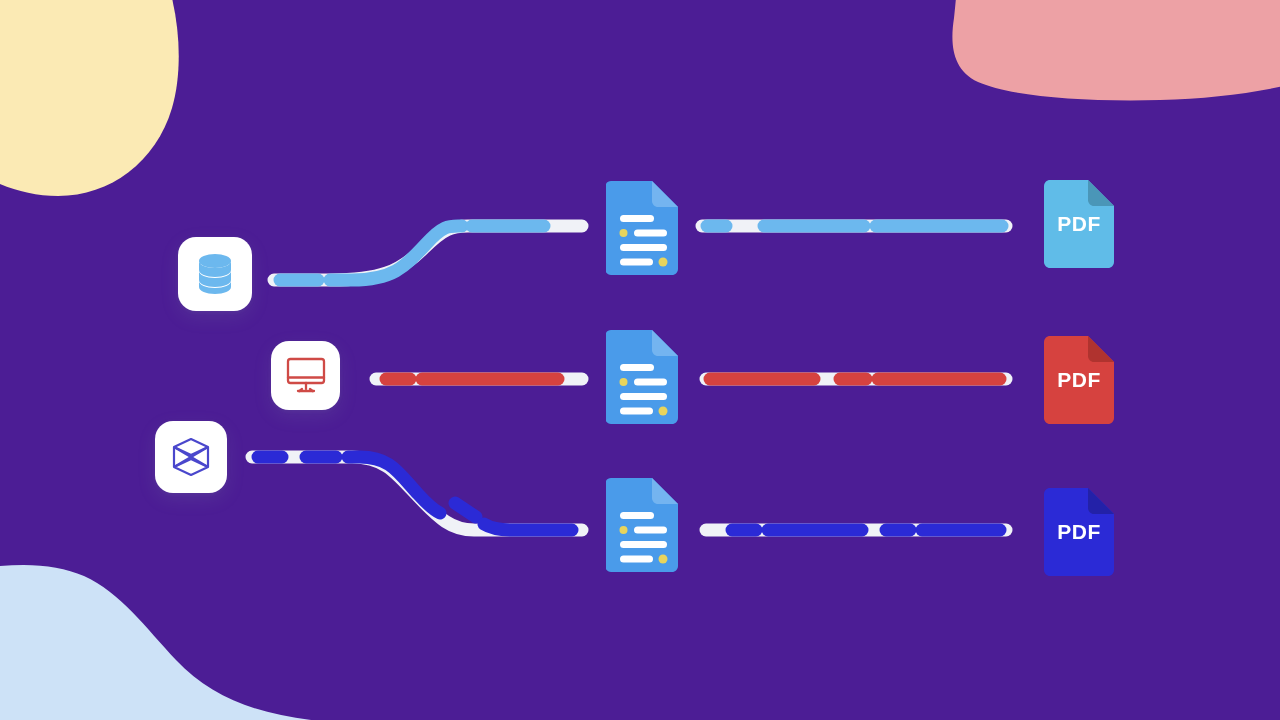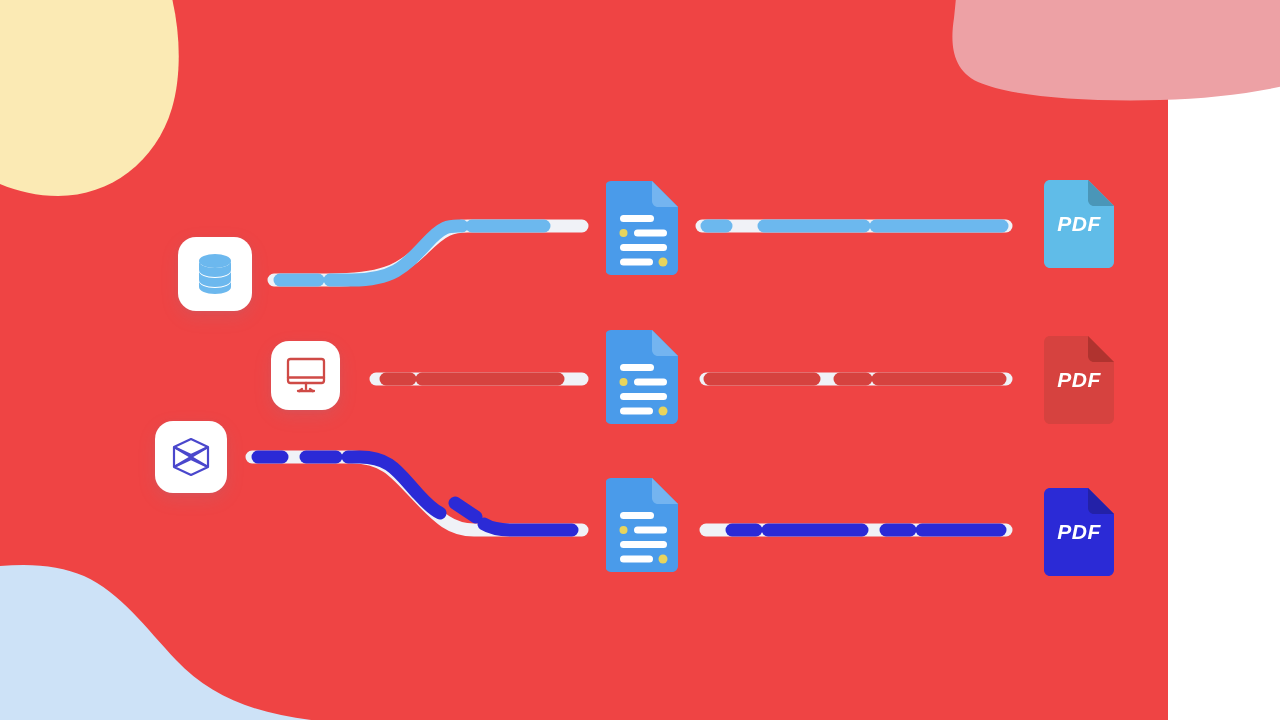--- a/index.html
+++ b/index.html
@@ -5,23 +5,22 @@
 <style>
   * { margin:0; padding:0; box-sizing:border-box; }
   html, body {
     width:1280px; height:720px;
     background:#ffffff;
     font-family:"Liberation Sans", sans-serif;
     overflow:hidden;
   }
   #stage {
     position:relative;
-    width:1168px; height:720px;
-    background:#ef4444;
-    font-style:italic;
+    width:1280px; height:720px;
+    background:#4c1d95;
   }
   .layer { position:absolute; inset:0; }
   #bg-layer   { z-index:1; }
   #line-layer { z-index:2; }
   #node-layer { z-index:3; }
 
   
   .src-tile {
     position:absolute;
     background:#ffffff;

